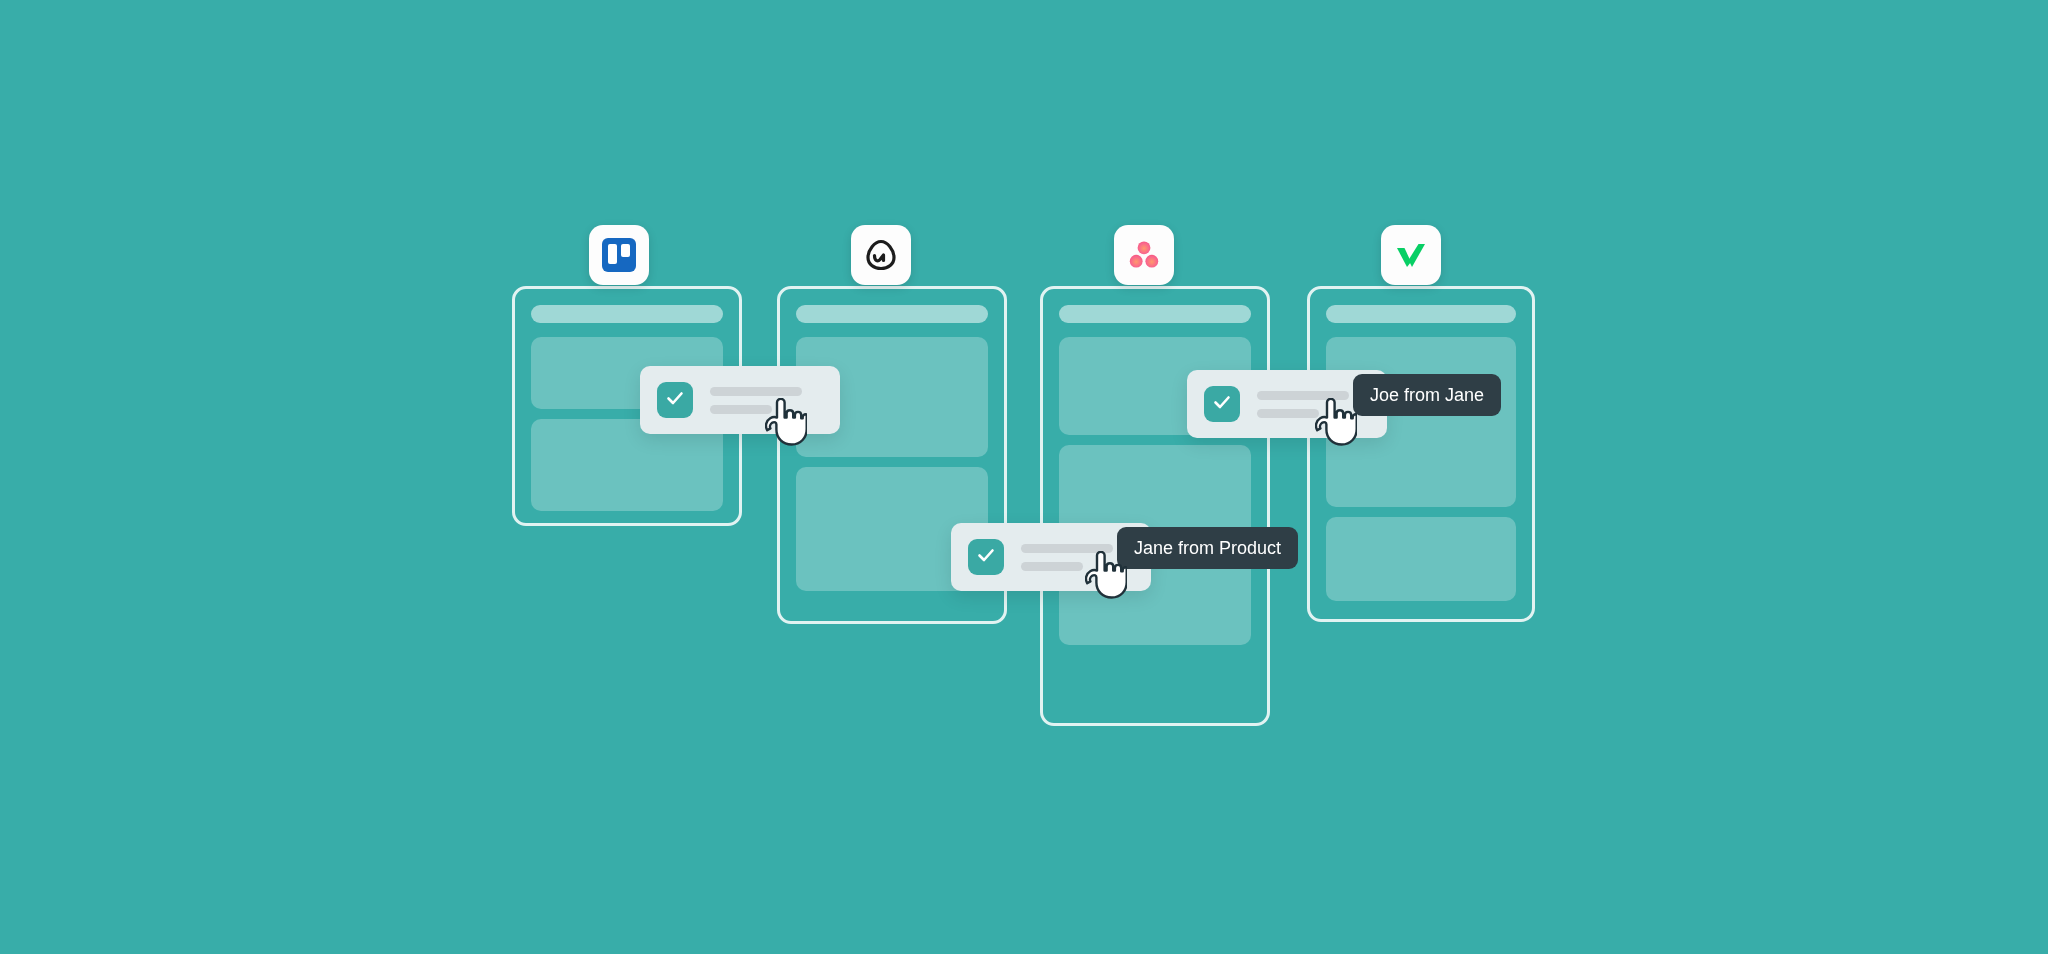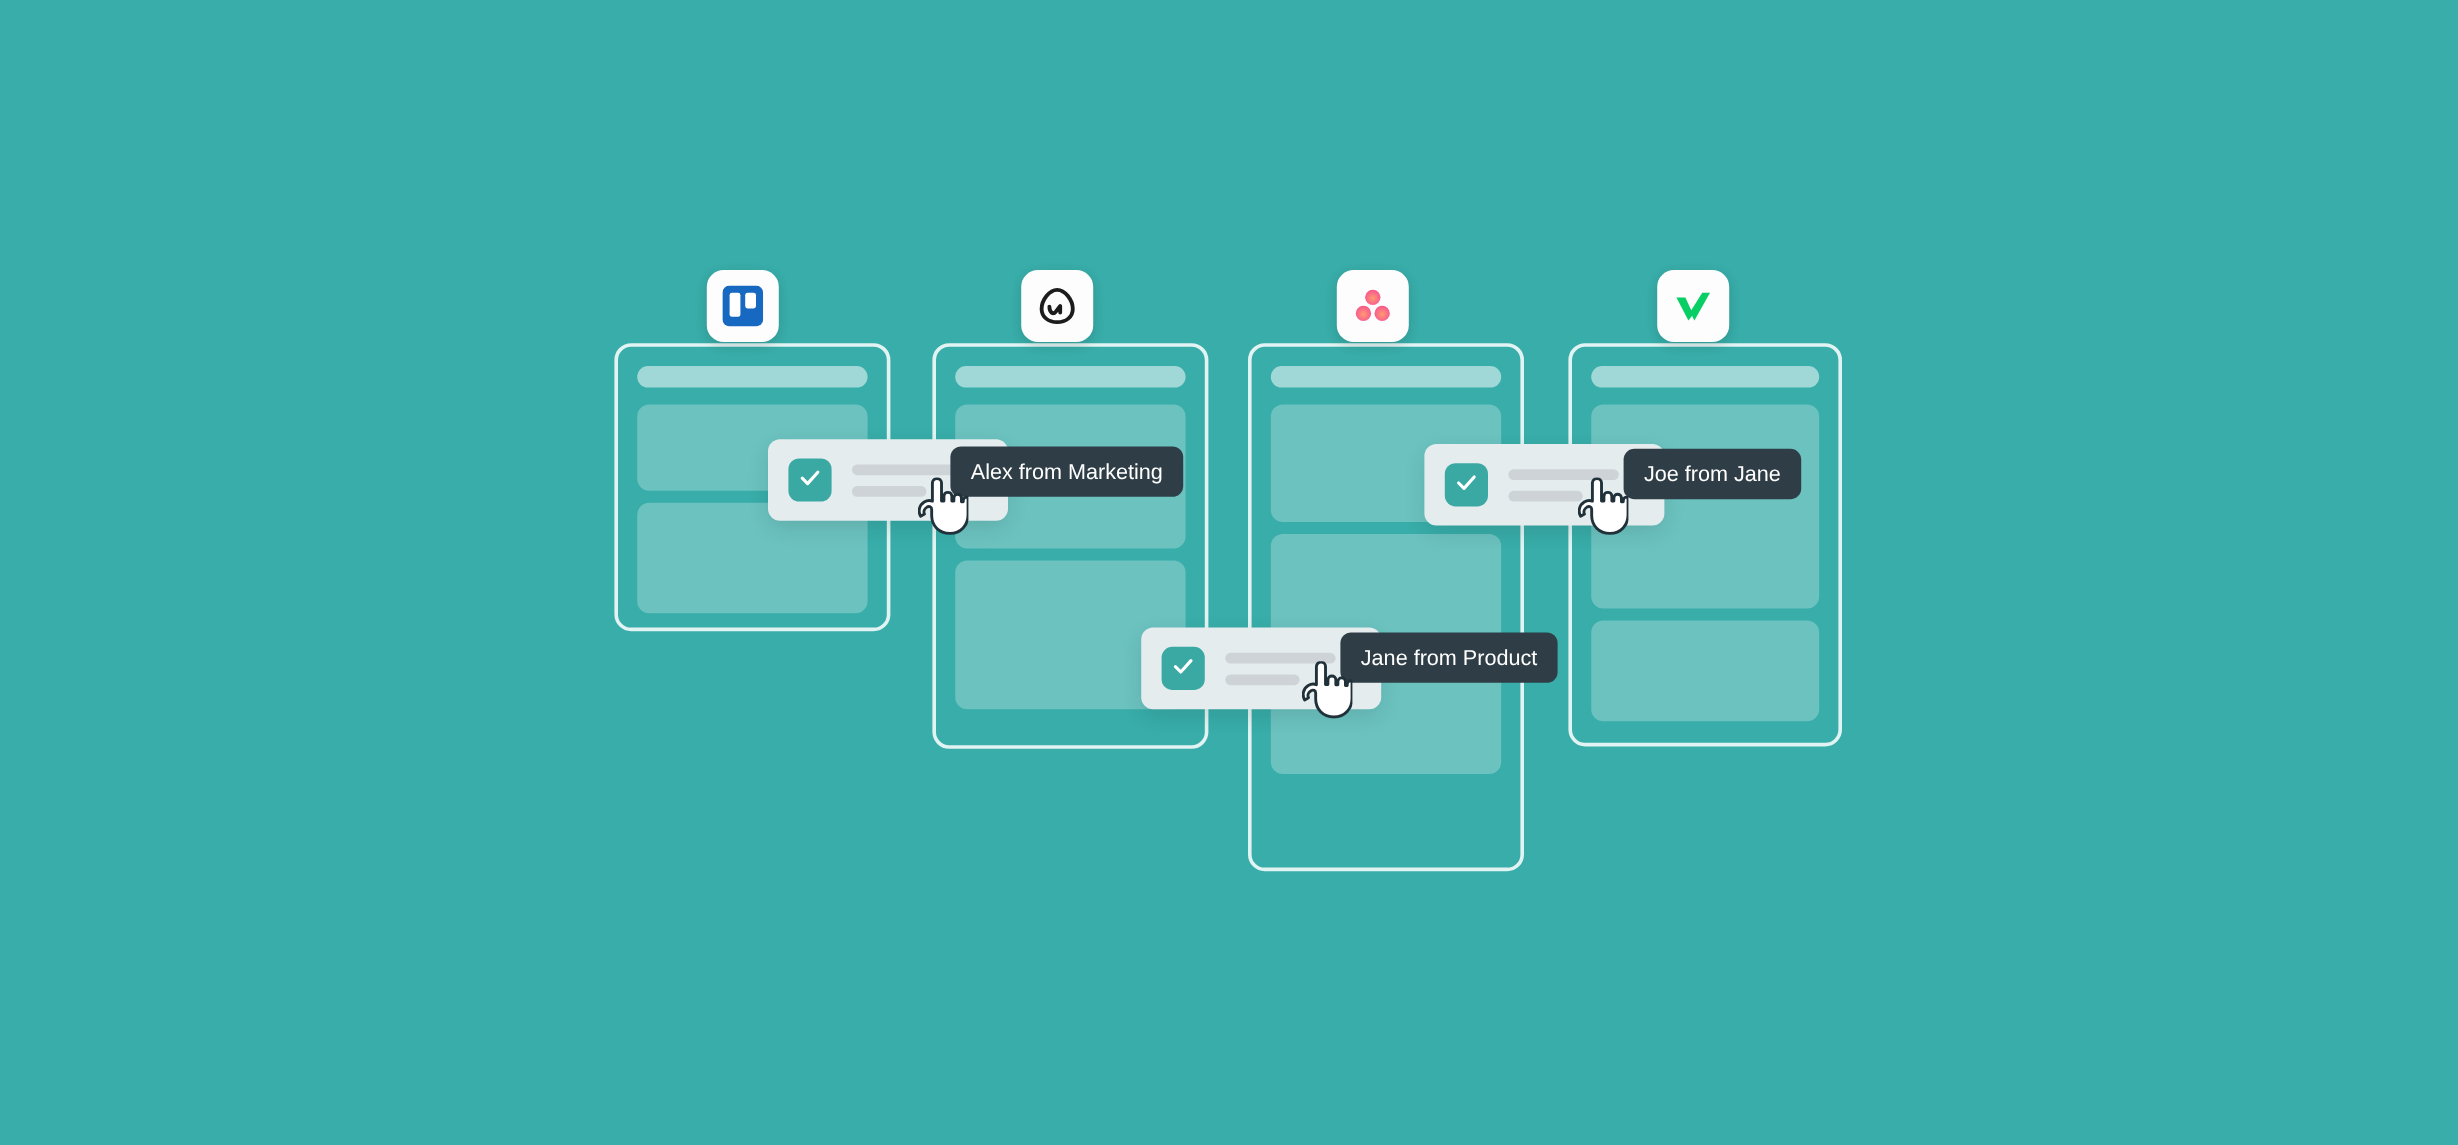--- a/index.html
+++ b/index.html
@@ -192,21 +192,20 @@
           <path d="M4.5 11.5 L9 16 L17.5 6.5" fill="none" stroke="#ffffff" stroke-width="2.6" stroke-linecap="round" stroke-linejoin="round"></path>
         </svg>
       </span>
     </div>
     <div class="task-lines">
       <div class="line l1"></div>
       <div class="line l2"></div>
     </div>
   </div>
 
-  <div class="tooltip" style="left:792px; top:372px;">Alex from Marketing</div>
 
   <span class="cursor" style="left:765px; top:398px;">
     <svg width="42" height="48" viewBox="0 0 42 48">
       <path d="M12 4.5 C12 2.3 13.8 0.8 15.8 0.8 C17.8 0.8 19.6 2.3 19.6 4.5 L19.6 19.5
                L21.6 19.5 L21.6 15.5 C21.6 13.6 23.1 12.3 24.9 12.3 C26.7 12.3 28.2 13.6 28.2 15.5
                L28.2 19.6 L29.9 19.6 L29.9 17 C29.9 15.2 31.3 13.9 33 13.9 C34.8 13.9 36.2 15.2 36.2 17
                L36.2 20.2 L37.7 20.2 L37.7 19.2 C37.7 17.5 39 16.3 40.6 16.3 C41 16.3 41.4 16.4 41.7 16.5
                L41.7 31 C41.7 39.6 35.8 46.5 26.6 46.5 C17.4 46.5 11.4 39.8 11.4 31.5
                L11.4 26.5 C11.4 24.4 9.4 23.5 7.5 24.6 C5.4 25.9 4.3 28.3 5.4 30.4
                L2.2 32.3 C-0.2 27.9 1.1 22.8 5.2 20.3 C7.5 18.9 10 18.8 12 19.6 Z" fill="#ffffff" stroke="#20313a" stroke-width="2.4" stroke-linejoin="round"></path>

